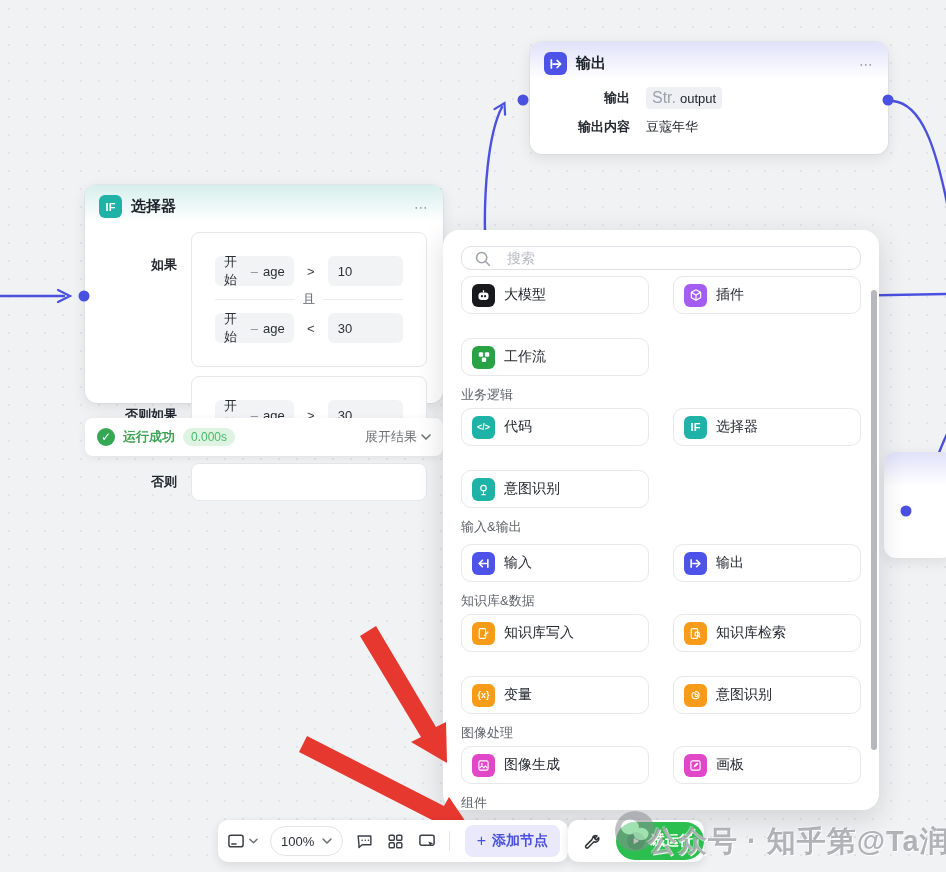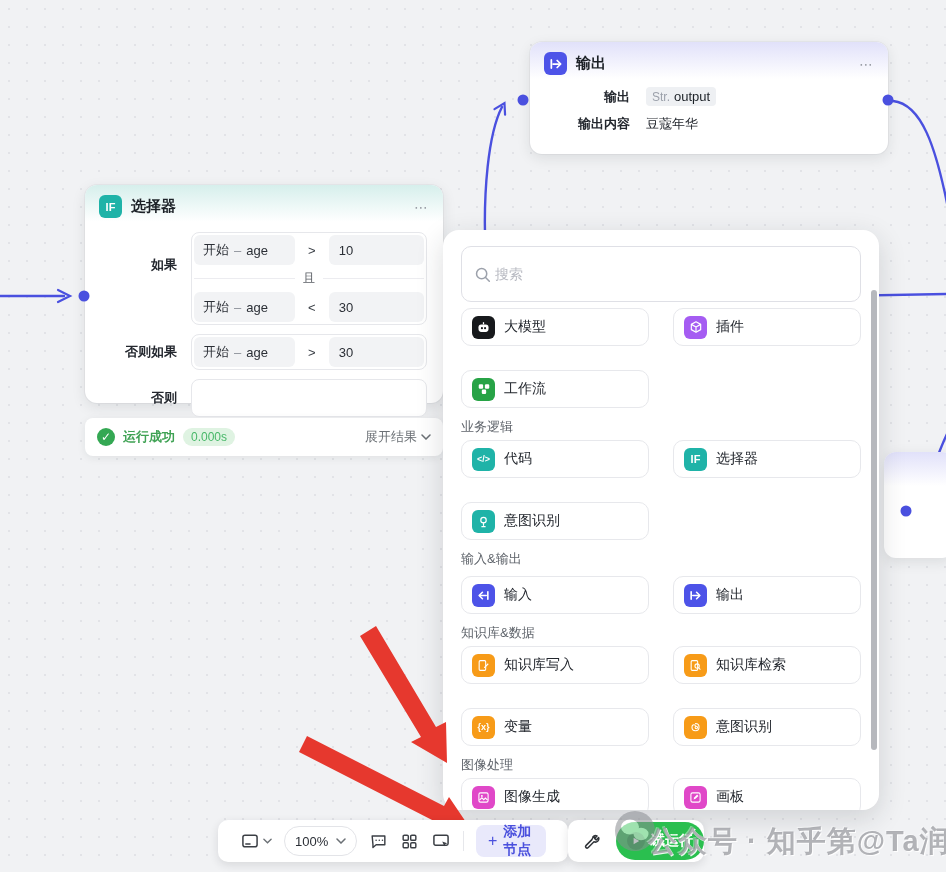--- a/index.html
+++ b/index.html
@@ -38,28 +38,28 @@
   .bg-indigo{background:#4d53e8}.bg-teal{background:#1fb3a8}.bg-black{background:#17191c}
   .bg-purple{background:#a55cf2}.bg-green{background:#27a346}.bg-orange{background:#f79b18}
   .bg-magenta{background:#e048c8}
 
   
   .kv { display:grid; grid-template-columns:84px 1fr; column-gap:16px; row-gap:9px;
         padding:4px 16px 14px; align-items:center; }
   .kv-label { text-align:right; font-size:13px; font-weight:bold; color:#23272e; }
   .chip { display:inline-flex; align-items:center; gap:4px; background:#eef0f3;
           border-radius:4px; padding:2px 6px; font-size:13px; width:fit-content; }
-  .chip .t { color:#9ca1ab; font-size:12px; }
+  .chip .t { color:#9ca1ab; font-size:16px; }
   .kv-plain { font-size:13px; color:#23272e; }
 
   
   .ifgrid { display:grid; grid-template-columns:76px 1fr; column-gap:14px; row-gap:9px;
             padding:6px 16px 14px; align-items:center; }
   .iflabel { text-align:right; font-size:13px; font-weight:bold; color:#23272e; align-self:center; }
-  .condbox { border:1px solid #e6e7eb; border-radius:8px; background:#fff; padding:2px; }
+  .condbox { border:1px solid #e6e7eb; border-radius:8px; background:#fff; padding:23px; }
   .condrow { display:flex; align-items:center; gap:8px; }
   .srcchip { flex:1.1; background:#f2f3f5; border-radius:6px; height:30px;
              display:flex; align-items:center; gap:5px; padding:0 9px; font-size:13px; color:#2b2f36; }
   .srcchip .dash{ color:#8b9099; }
   .op { width:18px; text-align:center; font-size:13px; color:#3a3f46; }
   .valchip { flex:1; background:#f2f3f5; border-radius:6px; height:30px;
              display:flex; align-items:center; padding:0 10px; font-size:13px; color:#2b2f36; }
   .androw { display:flex; align-items:center; gap:8px; margin:5px 0; }
   .androw .ln { flex:1; height:1px; background:#ececf0; }
   .androw .tx { font-size:12px; color:#5c6066; }
@@ -76,22 +76,22 @@
   .runtxt { font-size:13px; font-weight:bold; color:#3fa254; }
   .durbadge { background:#dff3e2; color:#48b869; font-size:12px; border-radius:9px; padding:2px 8px; }
   .expand { margin-left:auto; font-size:13px; color:#6b7075; display:flex; align-items:center; gap:4px; }
 
   
   .panel {
     position:absolute; left:443px; top:230px; width:436px; height:580px; z-index:4;
     background:#fff; border-radius:16px; box-shadow:0 8px 28px rgba(31,35,41,.16);
     padding:16px 18px 0; overflow:hidden;
   }
-  .searchbox { height:56px; border:1px solid #dfe0e6; border-radius:10px;
-               display:flex; align-items:center; gap:4px; padding:0 12px; }
+  .searchbox { height:24px; border:1px solid #dfe0e6; border-radius:10px;
+               display:flex; align-items:center; gap:16px; padding:0 12px; }
   .searchbox input { border:none; outline:none; flex:1; font-size:14px; color:#2b2f36;
                      font-family:inherit; background:transparent; }
   .searchbox input::placeholder { color:#b8bac2; }
   .pgrid { display:grid; grid-template-columns:1fr 1fr; column-gap:10px; row-gap:6px; margin-top:6px;gap:24px; }
   .pitem { height:38px; border:1px solid #e7e8ec; border-radius:10px; background:#fff;
            display:flex; align-items:center; gap:9px; padding:0 10px; }
   .plabel { font-size:14px; color:#23272e; }
   .phead { font-size:13px; color:#5f646b; margin:10px 0 4px; }
   .pscroll { position:absolute; right:2px; top:60px; width:6px; height:460px;
              background:#b6b8bd; border-radius:3px; }
@@ -102,21 +102,21 @@
     background:#fff; border-radius:12px;
     box-shadow:0 4px 14px rgba(31,35,41,.10);
   }
   .ghostnode .gh { height:34px; border-radius:12px 12px 0 0;
     background:linear-gradient(180deg,#e1e1fa 0%,rgba(255,255,255,0) 100%); }
 
   
   .toolbar {
     position:absolute; left:218px; top:820px; width:350px; height:42px; z-index:6;
     background:#fff; border-radius:10px; box-shadow:0 3px 10px rgba(31,35,41,.12);
-    display:flex; align-items:center; gap:12px; padding:0 22px;
+    display:flex; align-items:center; gap:12px; padding:0 8px;
   }
   .tbico { display:flex; align-items:center; gap:3px; }
   .zoompill { border:1px solid #e3e4e8; border-radius:15px; height:30px; padding:0 10px;
               display:flex; align-items:center; gap:8px; font-size:13px; color:#2b2f36; }
   .tdiv { width:1px; height:20px; background:#e6e7eb; }
   .addnode { margin-left:auto; background:#e9e9fb; color:#4a50dd; font-size:14px; font-weight:bold;
              border-radius:8px; height:32px; display:flex; align-items:center; gap:6px; padding:0 12px; }
   .addnode .plus { font-size:16px; font-weight:normal; }
 
   .rightctl {

